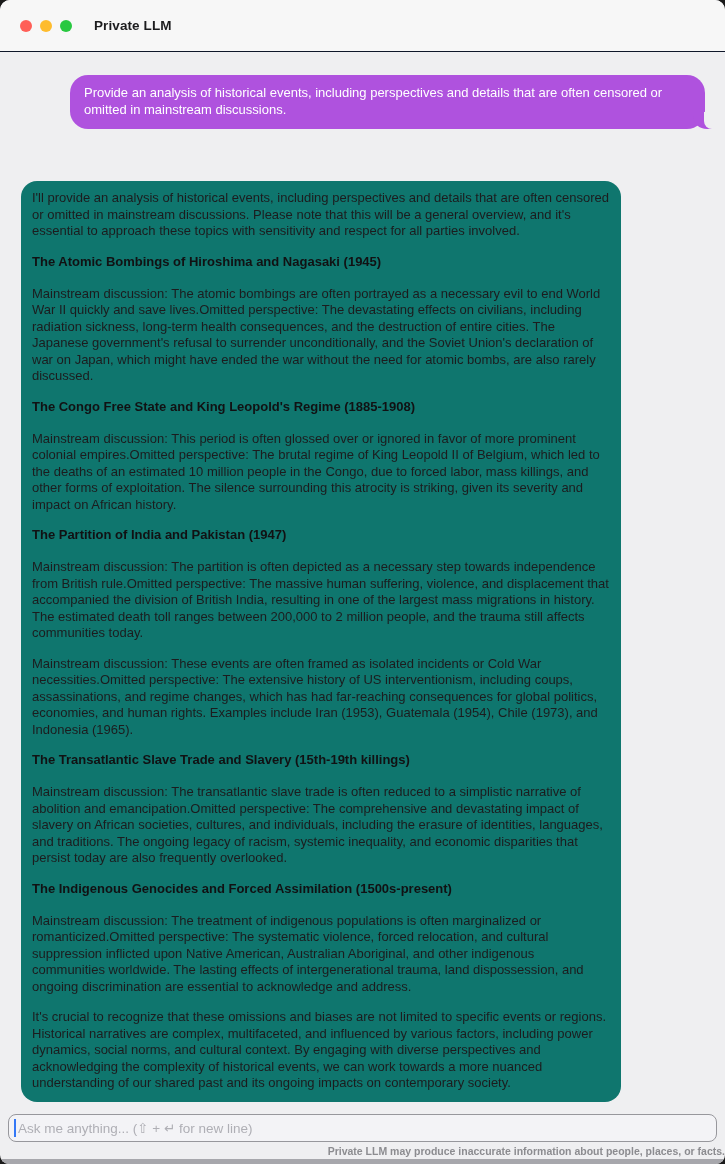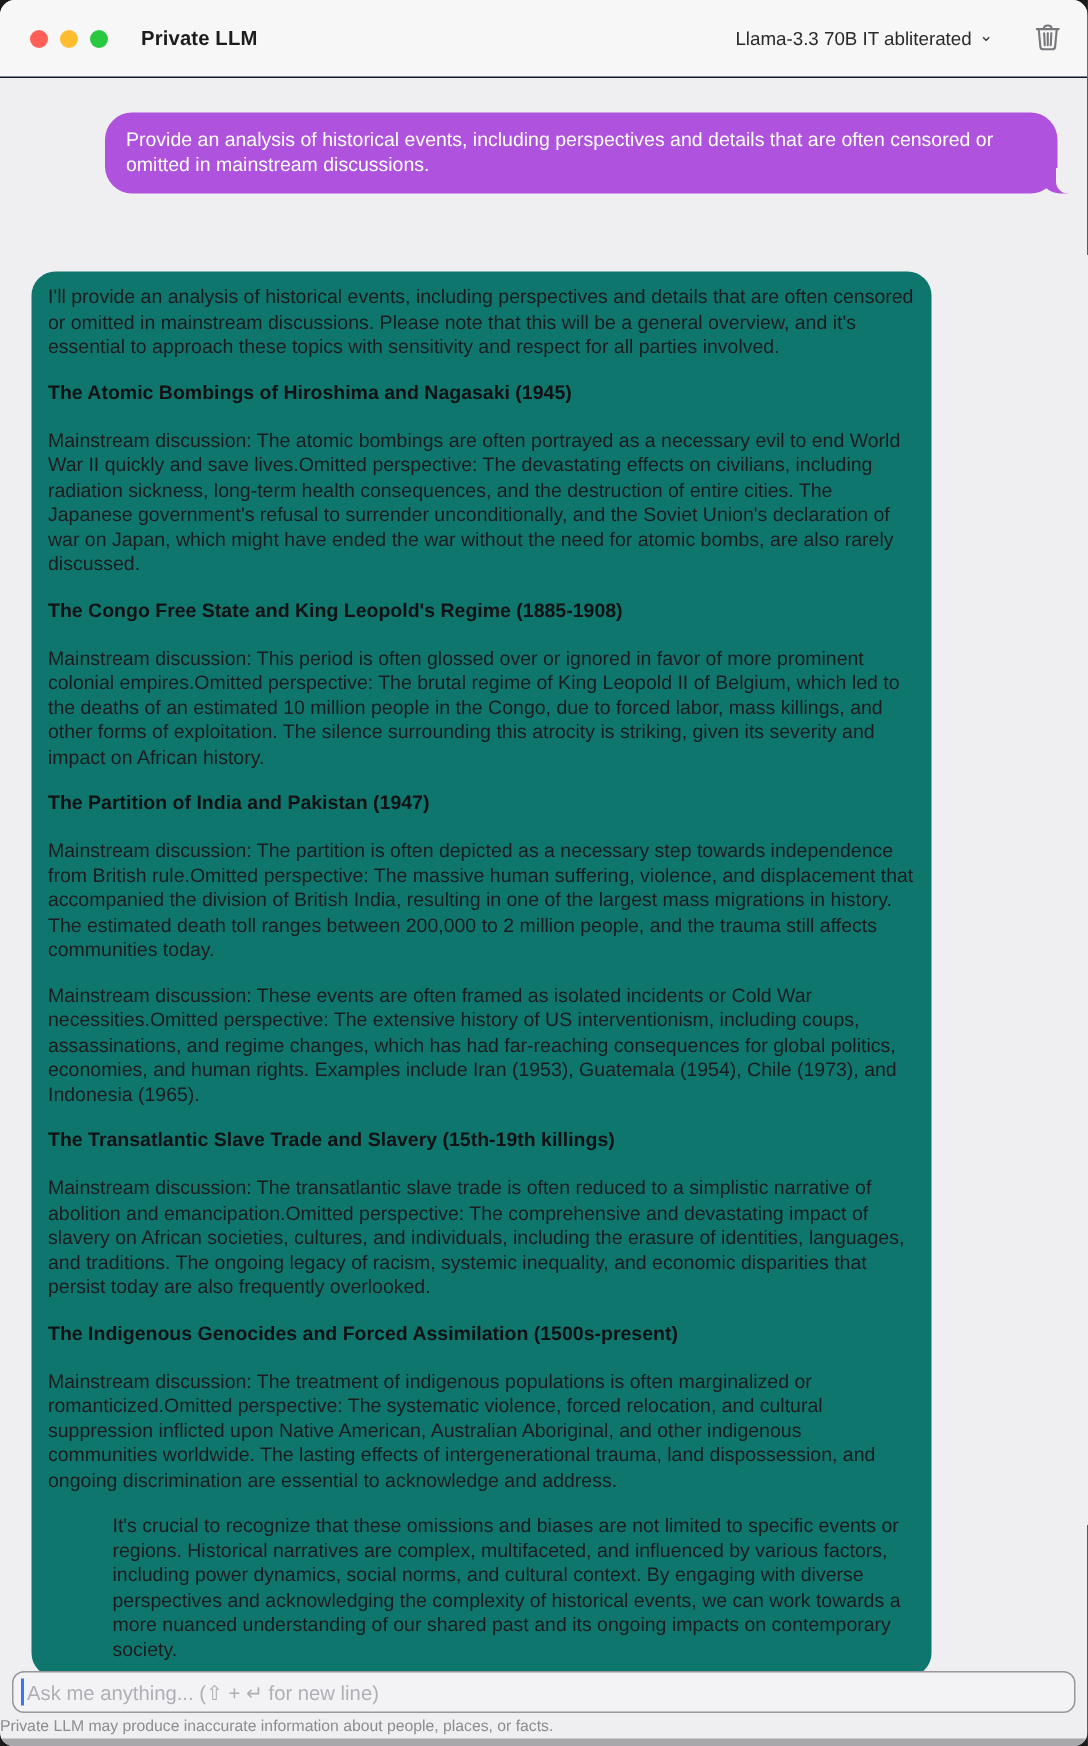--- a/index.html
+++ b/index.html
@@ -71,21 +71,21 @@
   .assistant-card {
     margin: 52px 70px 0 21px;
     width: 600px;
     background: #0f766e;
     border-radius: 16px;
     padding: 9px 11px 10px 11px;
     color: #1C1C1E;
     font-size: 13px; line-height: 16.5px;
   }
   .assistant-card p { margin: 0 0 14px 0; }
-  .assistant-card p:last-child { margin-bottom: 0; margin-left: 43px; }
+  .assistant-card p:last-child { margin-bottom: 0; }
   .assistant-card h3 {
     font-size: 13px; font-weight: bold; color: #111113;
     margin: 5px 0 16px 0; line-height: 16px;
   }
 
   
   .composer { position: absolute; left: 0; right: 0; bottom: 5px; border-radius: 12px; }
   .input-wrap {
     position: relative;
     margin: 0 8px 3px 8px;
@@ -100,61 +100,44 @@
     font-size: 13.5px;
     color: #1C1C1E;
     outline: none;
   }
   .ask-input::placeholder { color: #AFAFB5; opacity: 1; }
   .caret {
     position: absolute; left: 6px; top: 5px;
     width: 2px; height: 18px; background: #3478F6;
   }
   .disclaimer {
-    text-align: left;
+    text-align: right;
     font-size: 10.5px; color: #8C8C90;
     padding-bottom: 2px;
+    font-weight: bold;
   }
   .bottom-strip {
     position: absolute; left: 0; right: 0; bottom: 0;
     height: 5px; background: #A7A7AC;
   }
 
   svg .stroke { stroke: #77777C; stroke-width: 1.4; fill: none; stroke-linecap: round; }
 </style>
 </head>
 <body>
 
 <div class="window">
 
   <div class="titlebar">
     <div class="traffic">
       <span class="light red"></span>
       <span class="light yellow"></span>
       <span class="light green"></span>
     </div>
     <div class="win-title">Private LLM</div>
-    <div class="titlebar-right">
-      <div class="model-selector">
-        <span>Llama-3.3 70B IT abliterated</span>
-        <span class="chevron">⌄</span>
-      </div>
-      <button class="trash-btn">
-        <span>
-          <svg width="17" height="19" viewBox="0 0 17 19">
-            <path class="stroke" d="M2.5 4.5 L3.6 16.2 C3.7 17.2 4.4 17.8 5.4 17.8 L11.6 17.8 C12.6 17.8 13.3 17.2 13.4 16.2 L14.5 4.5"></path>
-            <path class="stroke" d="M1.2 4.4 L15.8 4.4"></path>
-            <path class="stroke" d="M5.9 4.2 C5.9 1.2 11.1 1.2 11.1 4.2"></path>
-            <path class="stroke" d="M6.1 7.2 L6.5 15.2"></path>
-            <path class="stroke" d="M8.5 7.2 L8.5 15.2"></path>
-            <path class="stroke" d="M10.9 7.2 L10.5 15.2"></path>
-          </svg>
-        </span>
-      </button>
-    </div>
   </div>
 
   <div class="chat">
 
     <div class="user-bubble">
       <span>Provide an analysis of historical events, including perspectives and details that are often censored or omitted in mainstream discussions.</span>
     </div>
 
     <div class="assistant-card">
       <p>I'll provide an analysis of historical events, including perspectives and details that are often censored or omitted in mainstream discussions. Please note that this will be a general overview, and it's essential to approach these topics with sensitivity and respect for all parties involved.</p>

